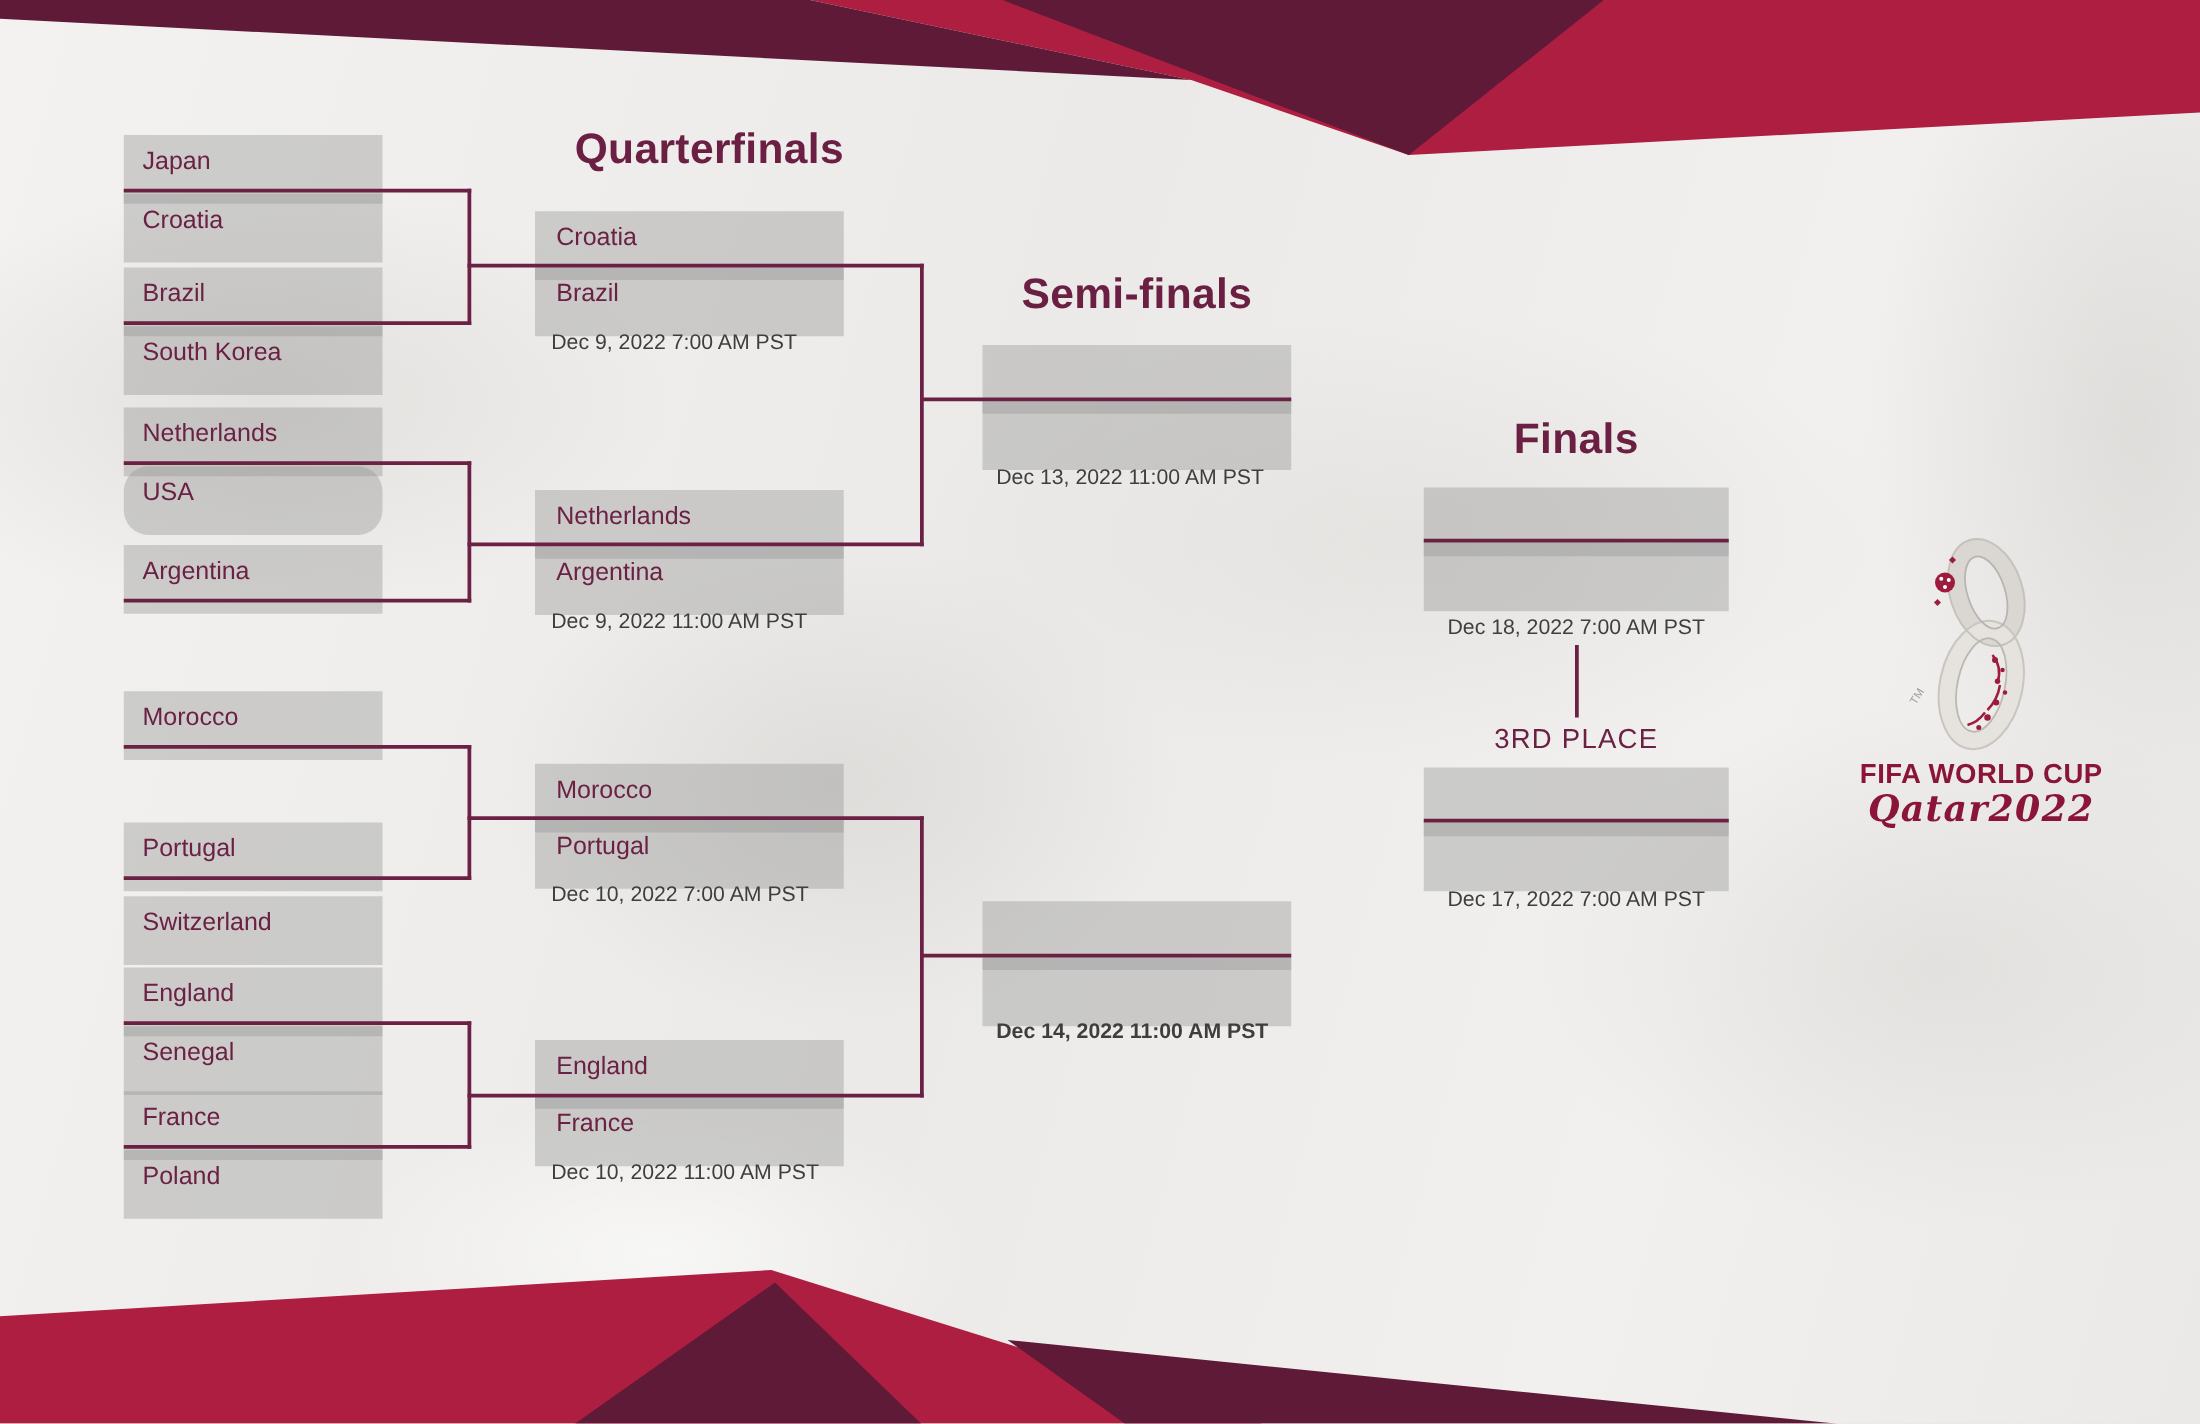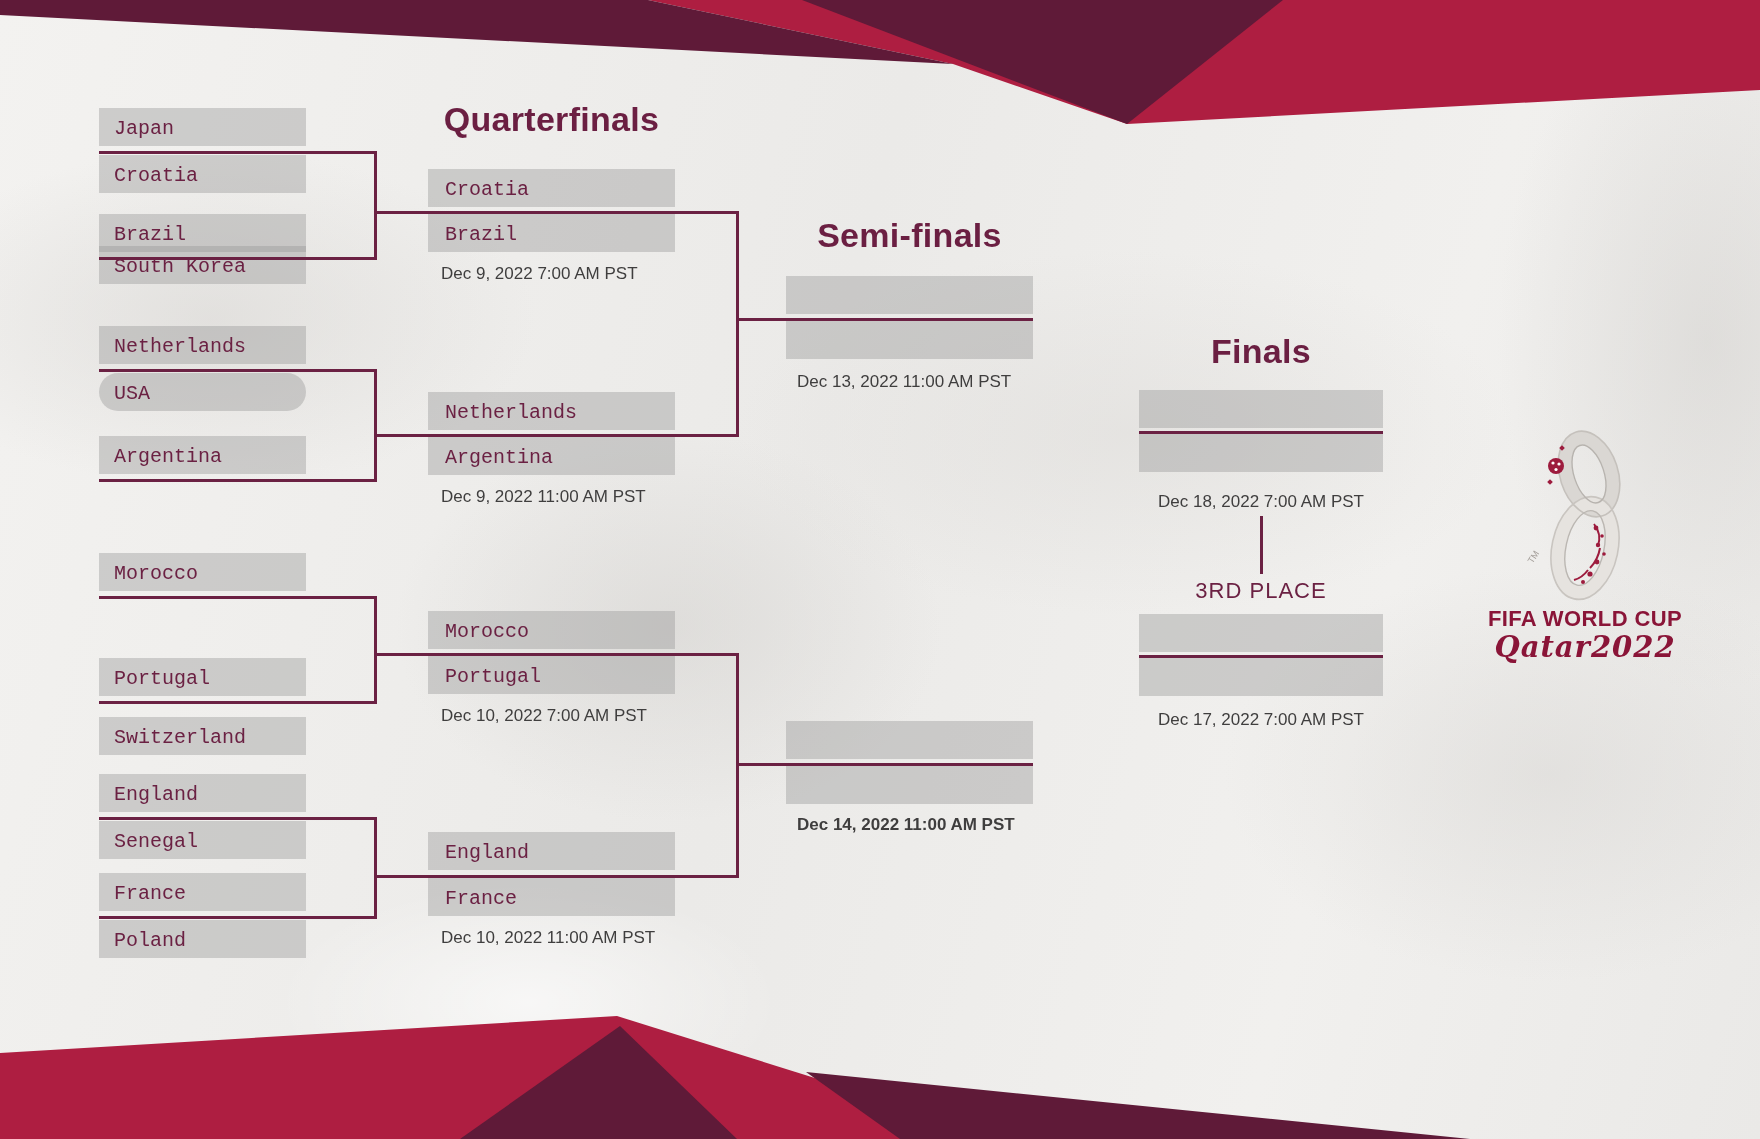--- a/index.html
+++ b/index.html
@@ -24,22 +24,22 @@
   .darkmar{background:#5f1a38;}
   .p-top-crimson{clip-path:polygon(648px 0,1760px 0,1760px 90px,1127px 124px,953px 64px);}
   .p-top-strip{clip-path:polygon(0 0,648px 0,953px 64px,0 15px);}
   .p-top-tri{clip-path:polygon(802px 0,1283px 0,1127px 124px);}
   .p-bot-crimson{clip-path:polygon(0 63px,617px 26px,1010px 149px,0 149px);}
   .p-bot-tri{clip-path:polygon(620px 36px,737px 149px,460px 149px);}
   .p-bot-right{clip-path:polygon(806px 82px,1470px 149px,900px 149px);}
 
   .slot{
     position:absolute;background:rgba(150,150,150,.40);
-    color:#6b2143;font-size:20px;line-height:42px;height:38px;
-    padding-left:15px;box-sizing:border-box;white-space:nowrap;overflow:hidden;font-family:Liberation Mono, monospace;
+    color:#6b2143;font-size:20px;line-height:42px;height:55px;
+    padding-left:15px;box-sizing:border-box;white-space:nowrap;overflow:hidden;
   }
   .tbox{left:99px;width:207px;}
   .qbox{left:428px;width:247px;padding-left:17px;}
   .sbox{left:786px;width:247px;}
   .fbox{left:1139px;width:244px;}
   .hline{position:absolute;height:3px;background:#6b2143;}
   .vline{position:absolute;width:3px;background:#6b2143;}
   .date{position:absolute;font-size:17px;color:#3f3e3e;white-space:nowrap;}
   .date-c{text-align:center;}
   .heading{position:absolute;font-weight:bold;color:#6b1f42;text-align:center;font-size:34px;letter-spacing:.3px;}
@@ -59,28 +59,28 @@
     <div class="poly crimson p-top-crimson"></div>
     <div class="poly darkmar p-top-strip"></div>
     <div class="poly darkmar p-top-tri"></div>
   </div>
   <div class="deco deco-bottom">
     <div class="poly crimson p-bot-crimson"></div>
     <div class="poly darkmar p-bot-tri"></div>
     <div class="poly darkmar p-bot-right"></div>
   </div>
 
-  <div class="heading" style="left:428px;top:100px;width:247px;">Quarterfinals</div>
+  <div class="heading" style="left:444px;top:100px;width:247px;">Quarterfinals</div>
   <div class="heading" style="left:786px;top:216px;width:247px;">Semi-finals</div>
   <div class="heading" style="left:1139px;top:332px;width:244px;">Finals</div>
 
   <div class="slot tbox" style="top:108px;">Japan</div>
   <div class="slot tbox" style="top:155px;">Croatia</div>
   <div class="slot tbox" style="top:214px;">Brazil</div>
-  <div class="slot tbox" style="top:246px;">South Korea</div>
+  <div class="slot tbox" style="top:261px;">South Korea</div>
   <div class="slot tbox" style="top:326px;">Netherlands</div>
   <div class="slot tbox" style="top:373px;border-radius:20px;">USA</div>
   <div class="slot tbox" style="top:436px;">Argentina</div>
   <div class="slot tbox" style="top:553px;">Morocco</div>
   <div class="slot tbox" style="top:658px;">Portugal</div>
   <div class="slot tbox" style="top:705px;margin-top:12px;">Switzerland</div>
   <div class="slot tbox" style="top:774px;">England</div>
   <div class="slot tbox" style="top:821px;">Senegal</div>
   <div class="slot tbox" style="top:873px;">France</div>
   <div class="slot tbox" style="top:920px;">Poland</div>

